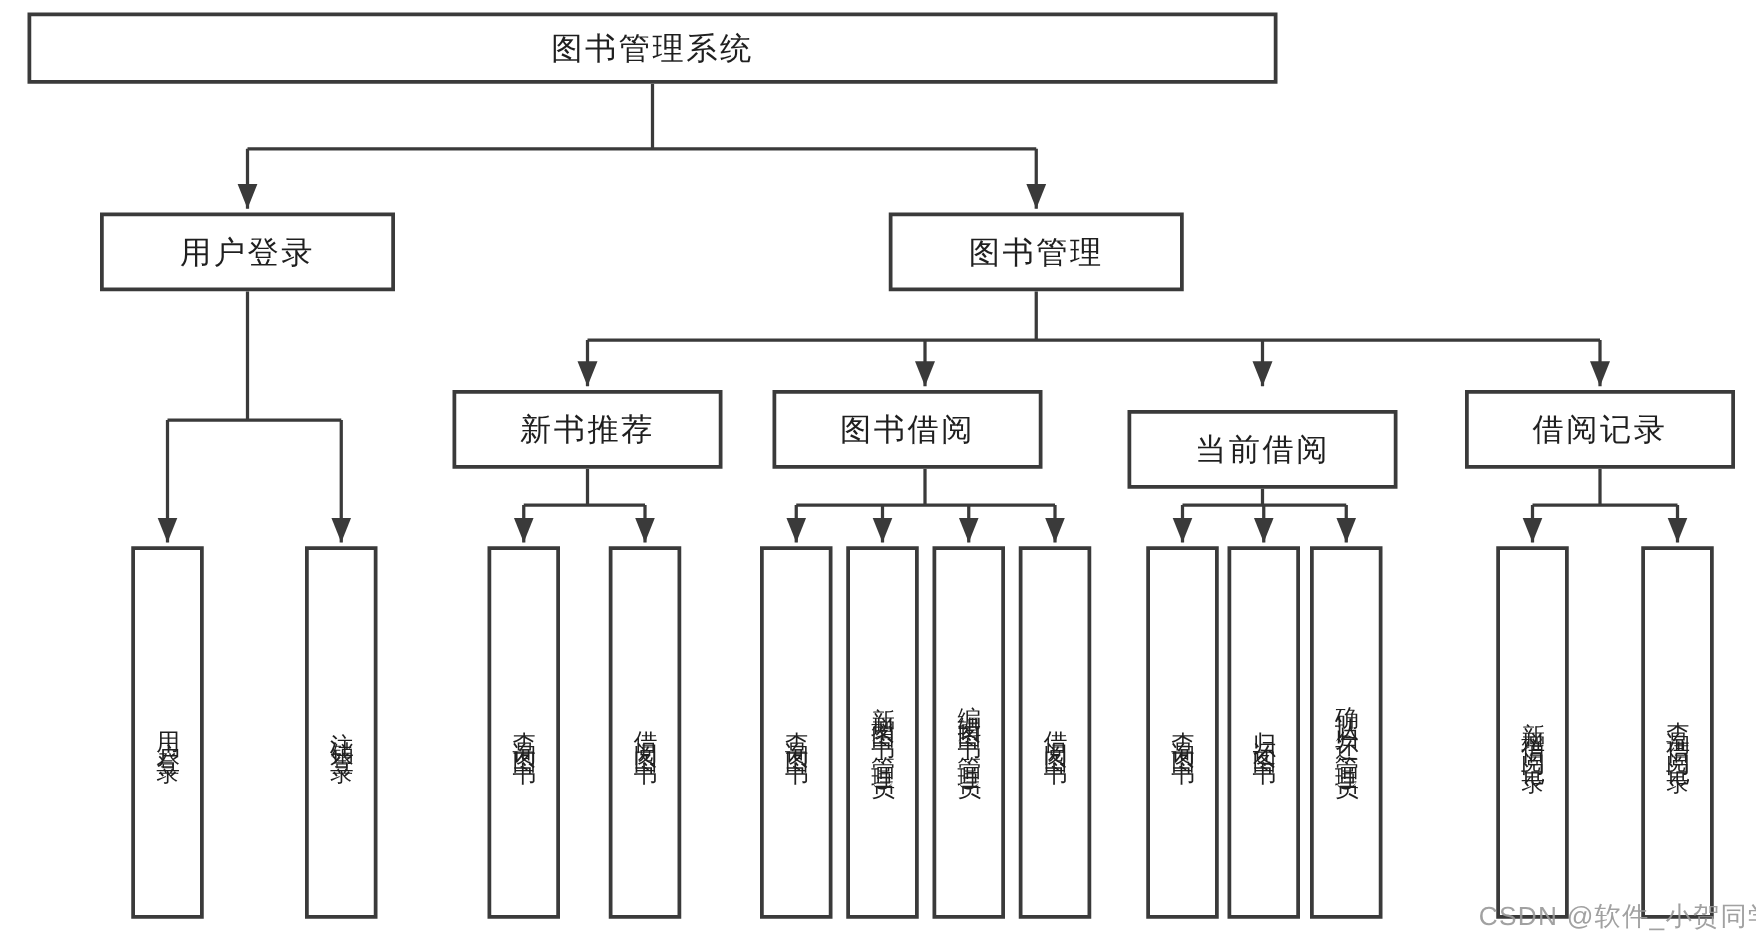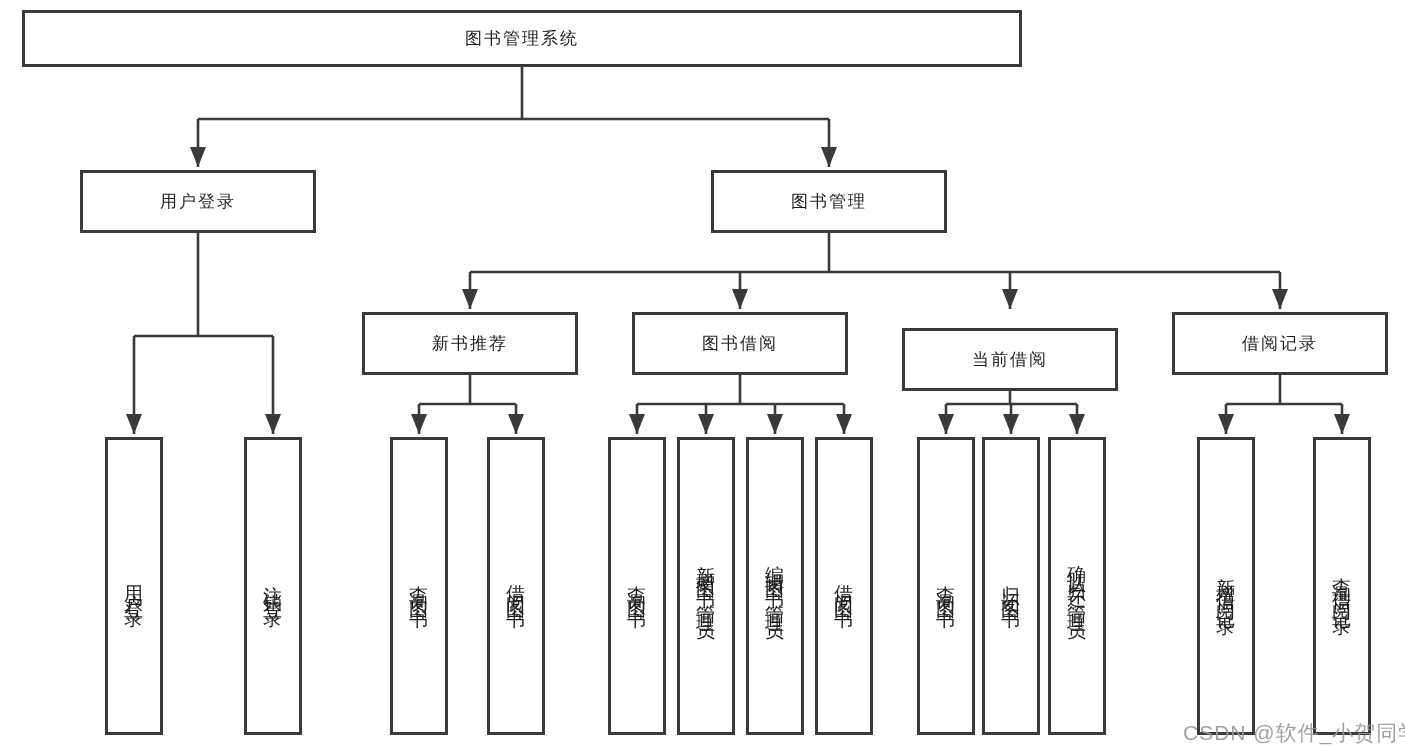--- a/index.html
+++ b/index.html
@@ -23,21 +23,21 @@
   }
   .box {
     position: absolute;
     box-sizing: border-box;
     border: 3px solid #3a3a3a;
     background: #ffffff;
     display: flex;
     align-items: center;
     justify-content: center;
     color: #1f1f1f;
-    font-size: 17px;
+    font-size: 25px;
     letter-spacing: 2px;
     z-index: 2;
     text-align: center;
   }
   .box.v {
     writing-mode: vertical-rl;
     text-orientation: mixed;
     font-size: 19px;
     letter-spacing: 8px;
     line-height: 1;
@@ -113,21 +113,21 @@
       <path class="ln" d="M1342,404 V434" marker-end="url(#arrow)"></path>
     </g>
   </svg>
 
   <div class="box" style="left:22px; top:10px; width:1000px; height:57px;">图书管理系统</div>
 
   <div class="box" style="left:80px; top:170px; width:236px; height:63px;">用户登录</div>
   <div class="box" style="left:711px; top:170px; width:236px; height:63px;">图书管理</div>
 
   <div class="box" style="left:362px; top:312px; width:216px; height:63px;">新书推荐</div>
-  <div class="box" style="left:632px; top:312px; width:216px; height:63px;">图书借阅</div>
+  <div class="box" style="left:618px; top:312px; width:216px; height:63px;">图书借阅</div>
   <div class="box" style="left:902px; top:328px; width:216px; height:63px;">当前借阅</div>
   <div class="box" style="left:1172px; top:312px; width:216px; height:63px;">借阅记录</div>
 
   <div class="box v" style="left:105px; top:437px; width:58px; height:298px;">用户登录</div>
   <div class="box v" style="left:244px; top:437px; width:58px; height:298px;">注销登录</div>
 
   <div class="box v" style="left:390px; top:437px; width:58px; height:298px;">查询图书</div>
   <div class="box v" style="left:487px; top:437px; width:58px; height:298px;">借阅图书</div>
 
   <div class="box v" style="left:608px; top:437px; width:58px; height:298px;">查询图书</div>

